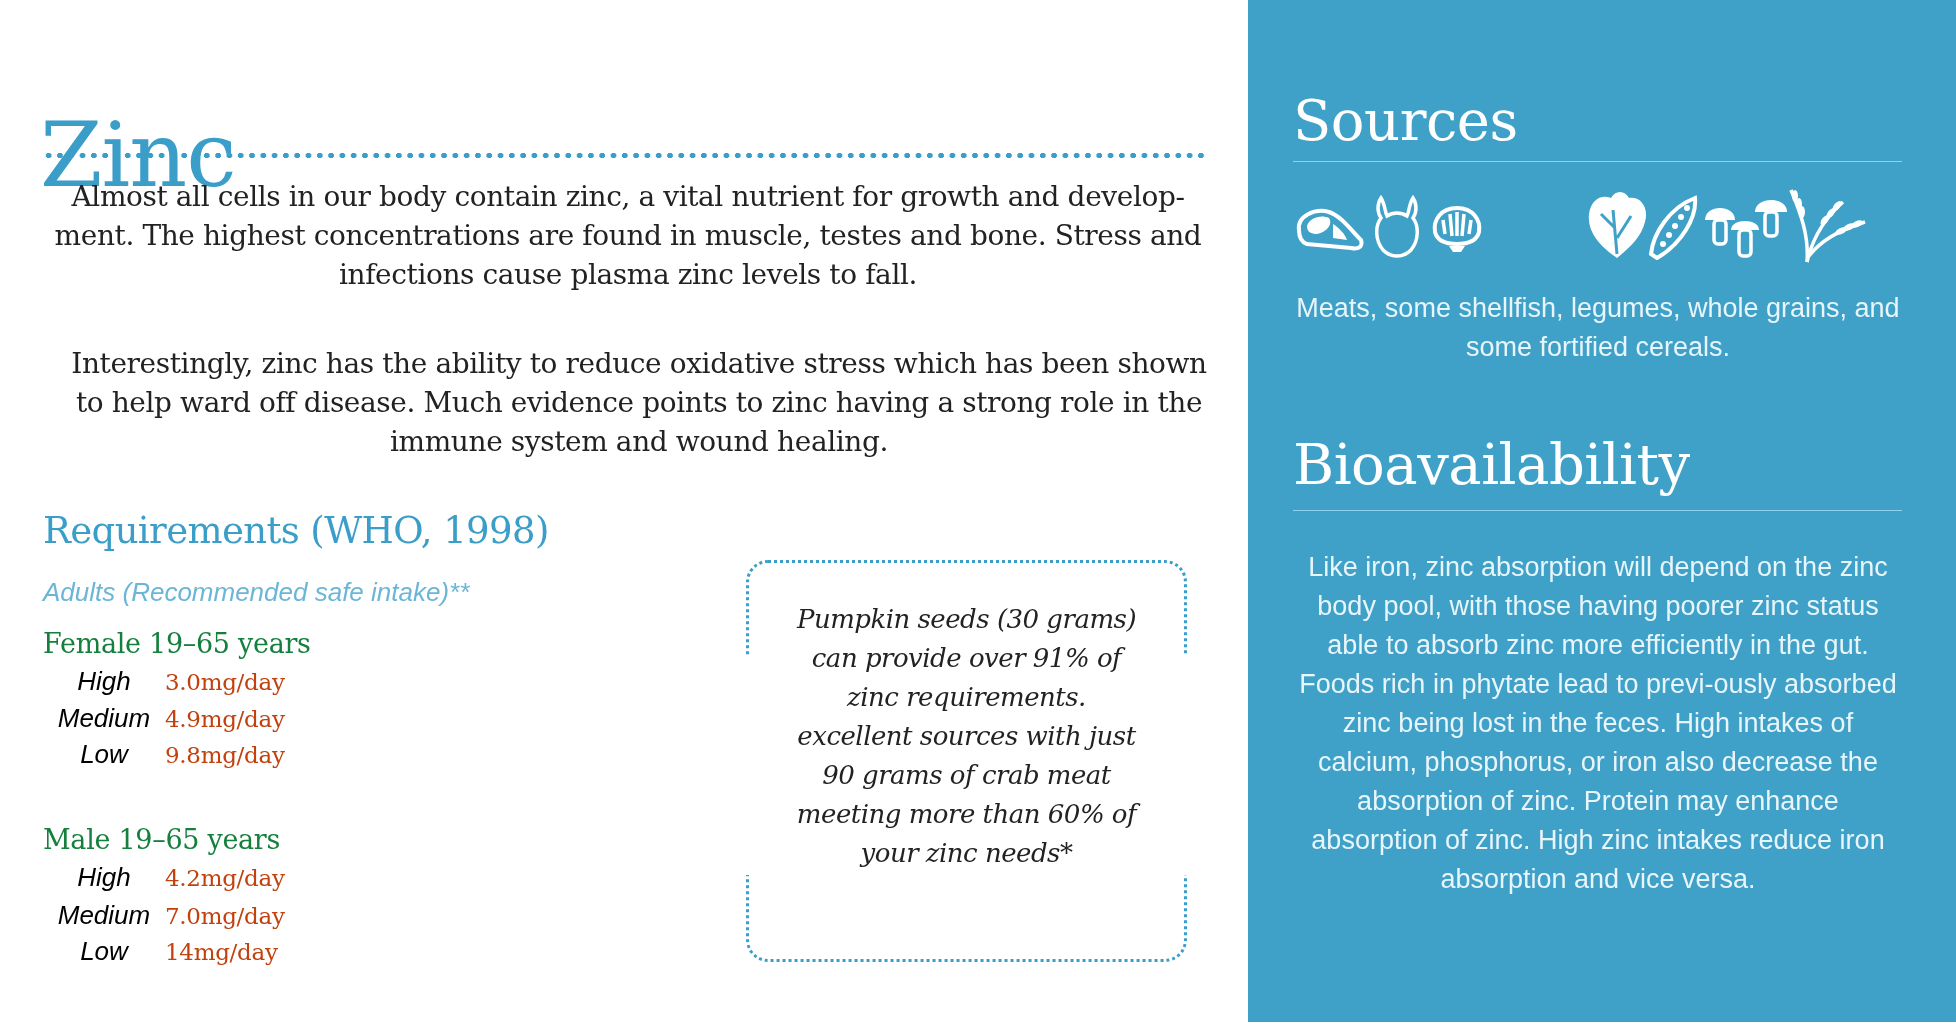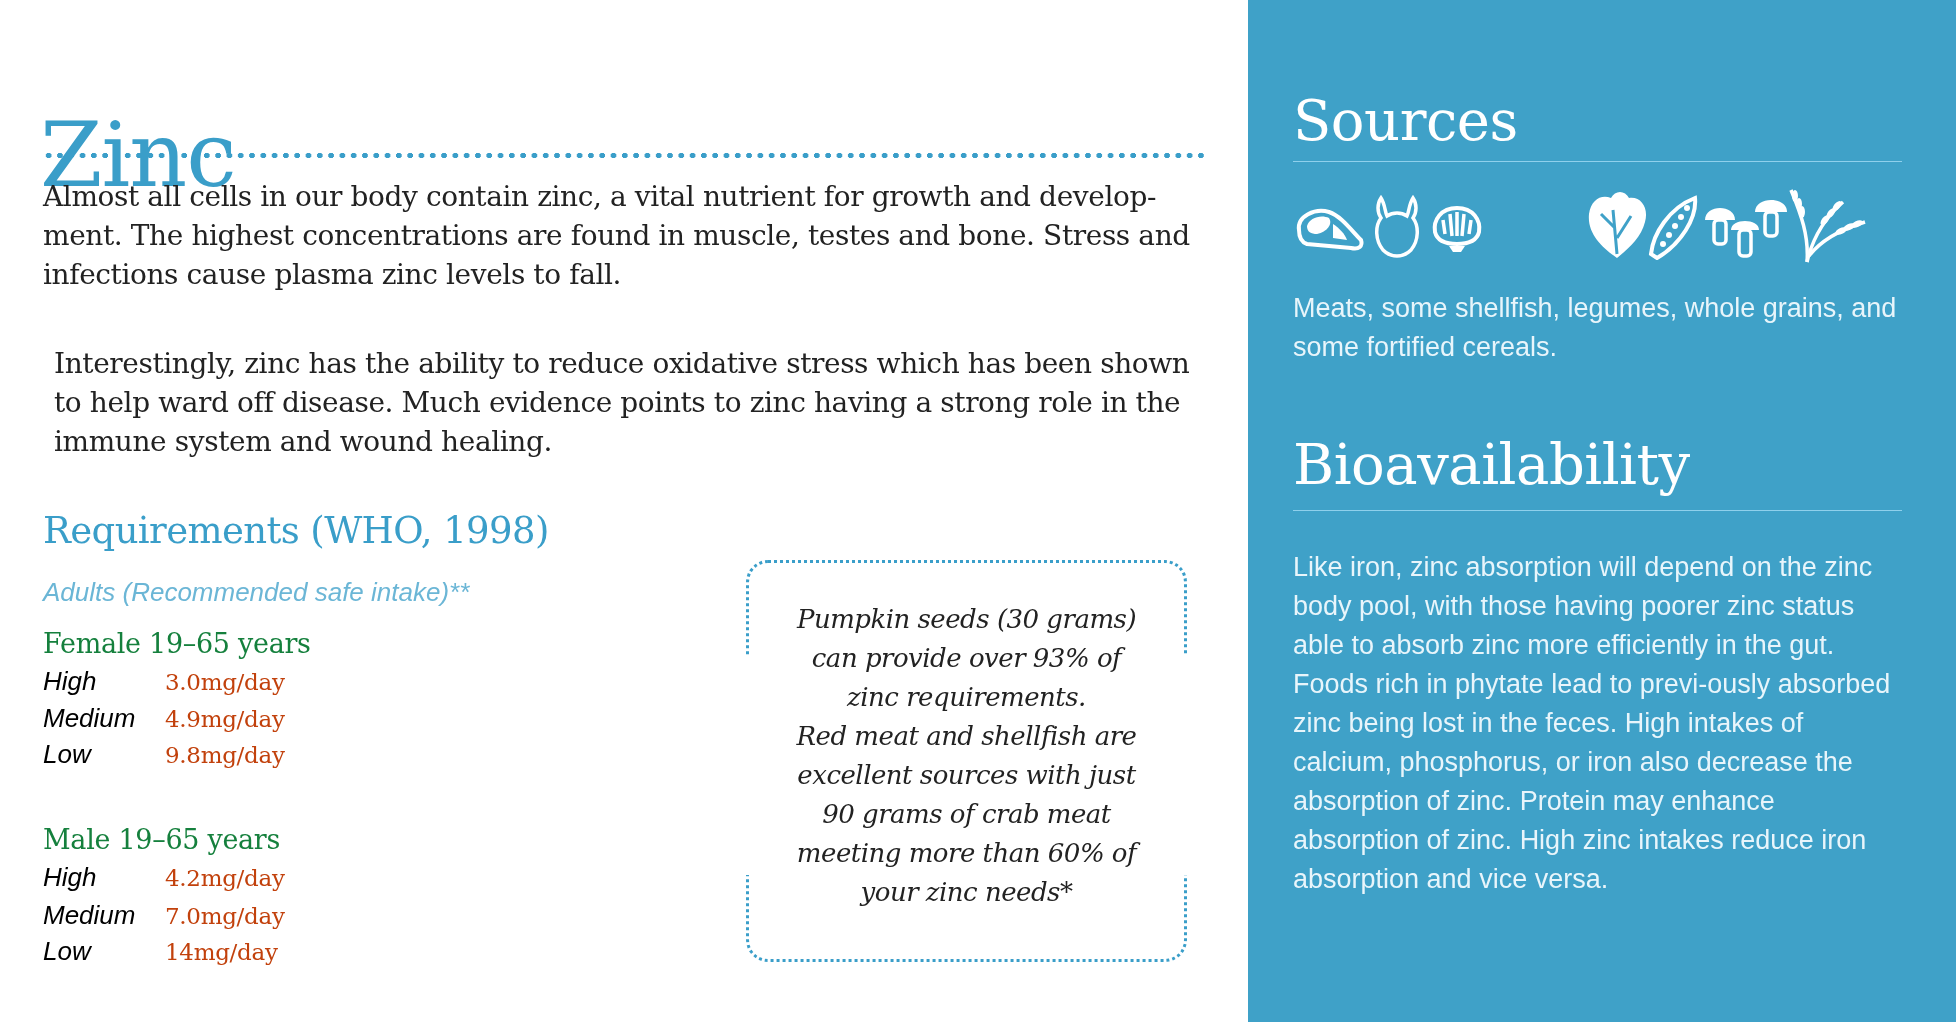--- a/index.html
+++ b/index.html
@@ -1,17 +1,17 @@
 <!DOCTYPE html>
 <html><head>
 <meta charset="utf-8">
 <style>
   html, body { margin:0; padding:0; }
   body { width:1956px; height:1024px; background:#ffffff; position:relative; overflow:hidden; }
-  .abs { position:absolute; }
+  .abs { position:absolute;text-align:center; }
 
   #title { left:40px; top:40px; font-size:90px; color:#3a9ec9; font-family:"DejaVu Serif", serif; font-weight:normal; line-height:110px; letter-spacing:-1px; }
   #dots { left:43px; top:152px; width:1166px; height:7px;
           background-image: radial-gradient(circle, #3a9ec9 2.6px, transparent 3px);
           background-size: 11.3px 7px; background-repeat: repeat-x; }
   .body-para { left:43px; width:1170px; font-family:"DejaVu Serif", serif; font-size:28px; line-height:39px; color:#222; letter-spacing:-0.4px; }
   #para1 { top:177px; }
   #para2 { top:333px; }
 
   #req-heading { left:43px; top:506px; font-family:"DejaVu Serif", serif; font-size:37px; color:#3a9ec9; line-height:50px; letter-spacing:-0.6px; }
@@ -81,23 +81,22 @@
 <div class="abs req-row" style="top:933px">
   <span class="req-label">Low</span>
   <span class="req-value">14mg/day</span>
 </div>
 
 <div id="callout" class="abs"></div>
 <div id="callout-gap-l" class="abs"></div>
 <div id="callout-gap-r" class="abs"></div>
 <div id="callout-text" class="abs">
   <div>Pumpkin seeds (30 grams)</div>
-  <div>can provide over 93% of</div>
+  <div>can provide over 91% of</div>
   <div>zinc requirements.</div>
-  <div>Red meat and shellfish are</div>
   <div>excellent sources with just</div>
   <div>90 grams of crab meat</div>
   <div>meeting more than 60% of</div>
   <div>your zinc needs*</div>
 </div>
 
 <div id="panel" class="abs"></div>
 
 <div id="sources-heading" class="abs panel-heading">Sources</div>
 <div id="sources-rule" class="abs panel-rule"></div>

